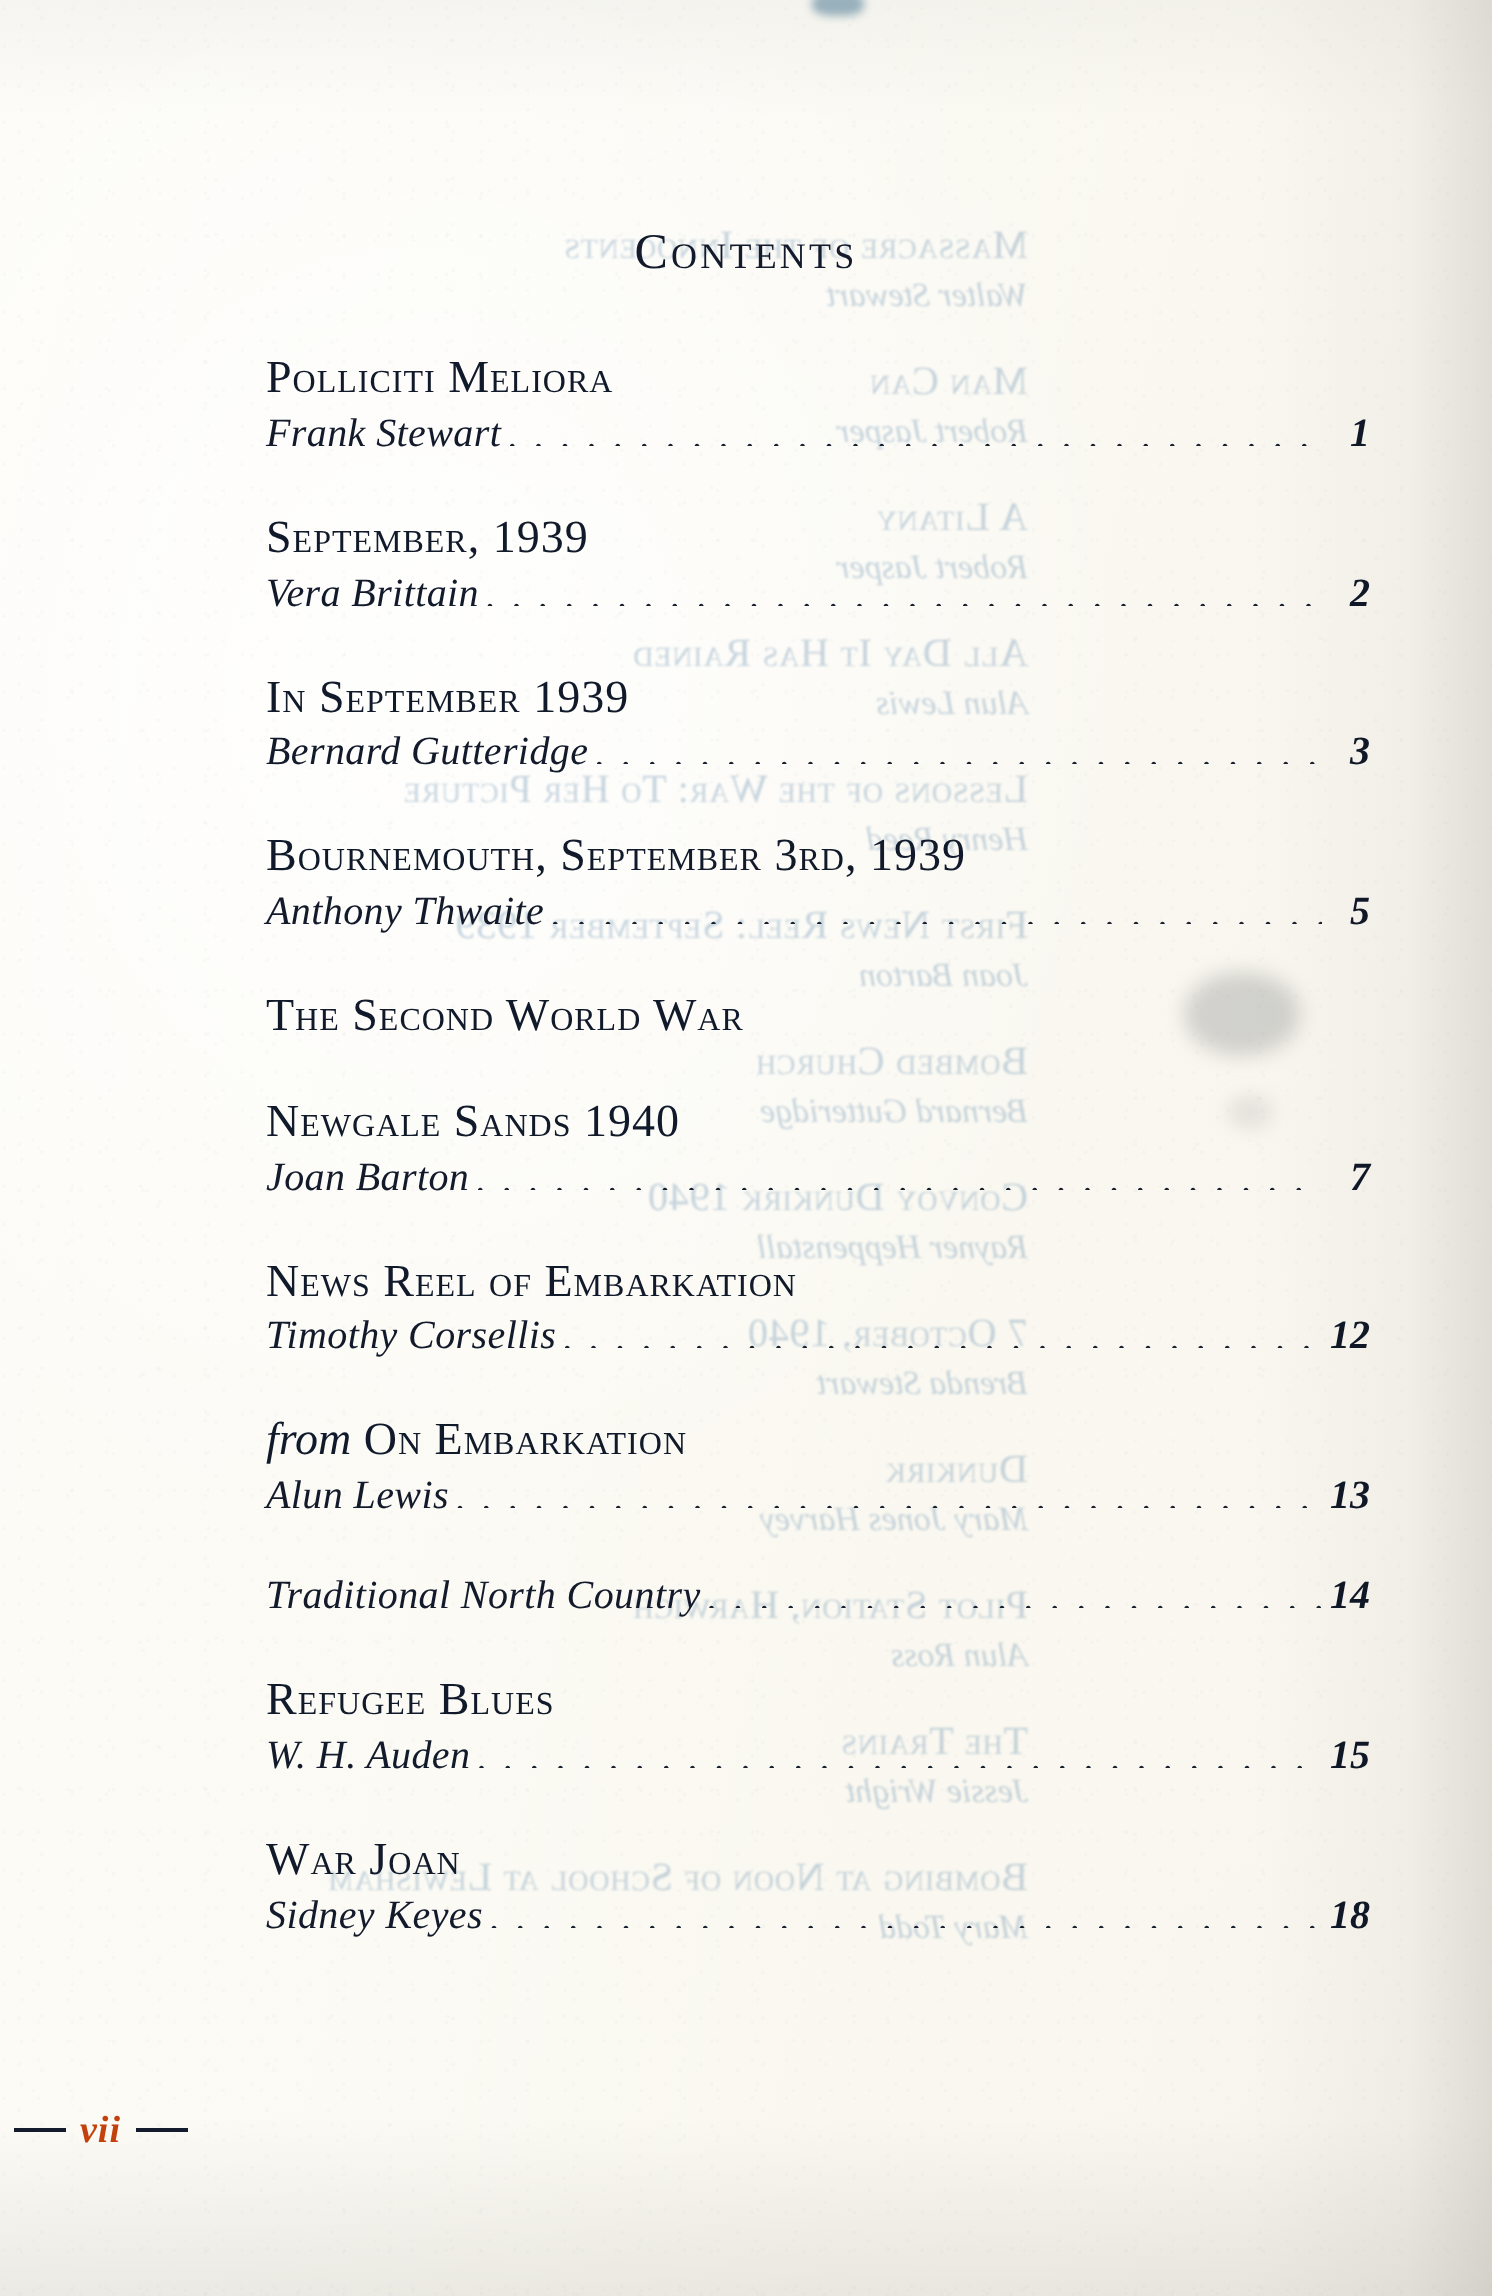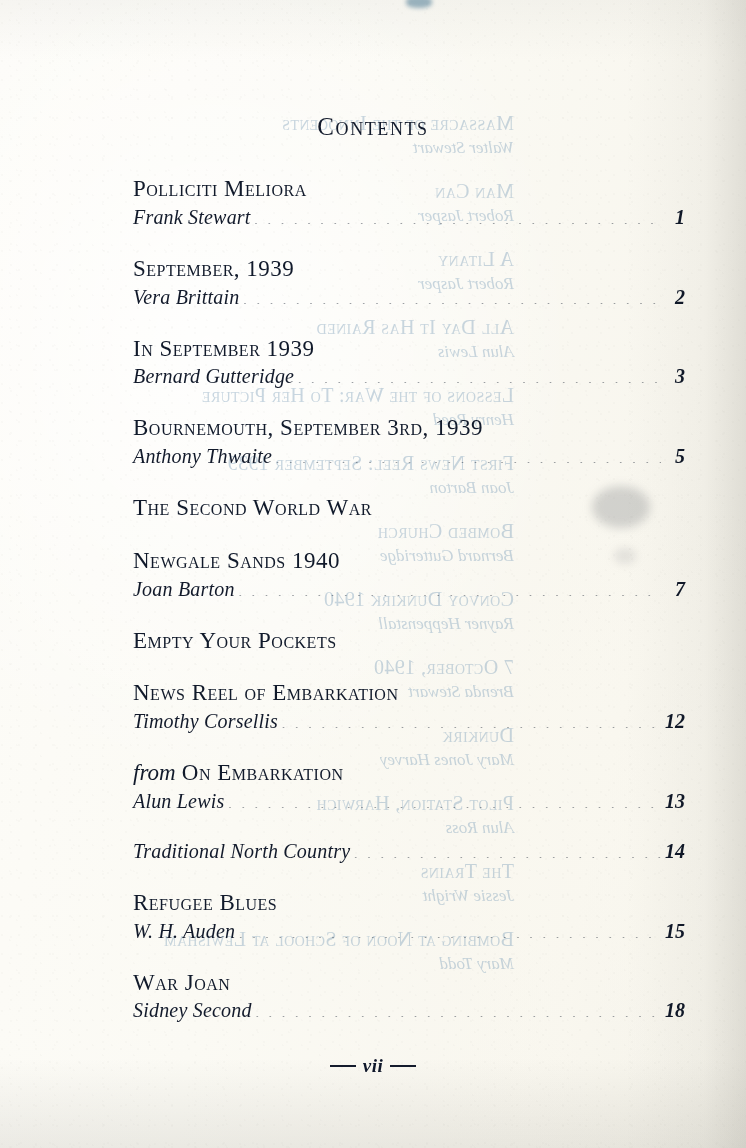--- a/index.html
+++ b/index.html
@@ -195,25 +195,24 @@
     text-align: right;
     min-width: 22px;
   }
 
   
   .folio {
     position: absolute;
     left: 0;
     top: 1055px;
     width: 746px;
-    text-align: center;
     font-style: italic;
     font-weight: bold;
     font-size: 19px;
-    color: #0f172a;
+    color: #c2410c;
     letter-spacing: 0.5px;
   }
   .folio .rule {
     display: inline-block;
     width: 26px;
     height: 2px;
     background: #141b2c;
     vertical-align: 0.28em;
     margin: 0 7px;
   }
@@ -328,21 +327,20 @@
       </div>
       <div class="toc-entry">
         <div class="entry-title"><span>Newgale Sands 1940</span></div>
         <div class="entry-line">
           <span class="entry-author">Joan Barton</span>
           <span class="leader"></span>
           <span class="entry-page">7</span>
         </div>
       </div>
       <div class="toc-entry">
-        <div class="entry-title"><span>Empty Your Pockets</span></div>
       </div>
       <div class="toc-entry">
         <div class="entry-title"><span>News Reel of Embarkation</span></div>
         <div class="entry-line">
           <span class="entry-author">Timothy Corsellis</span>
           <span class="leader"></span>
           <span class="entry-page">12</span>
         </div>
       </div>
       <div class="toc-entry">
@@ -364,21 +362,21 @@
         <div class="entry-title"><span>Refugee Blues</span></div>
         <div class="entry-line">
           <span class="entry-author">W. H. Auden</span>
           <span class="leader"></span>
           <span class="entry-page">15</span>
         </div>
       </div>
       <div class="toc-entry">
         <div class="entry-title"><span>War Joan</span></div>
         <div class="entry-line">
-          <span class="entry-author">Sidney Second</span>
+          <span class="entry-author">Sidney Keyes</span>
           <span class="leader"></span>
           <span class="entry-page">18</span>
         </div>
       </div>
     </div>
 
   <div class="folio">
     <span class="rule"></span><span>vii</span><span class="rule"></span>
   </div>
 

